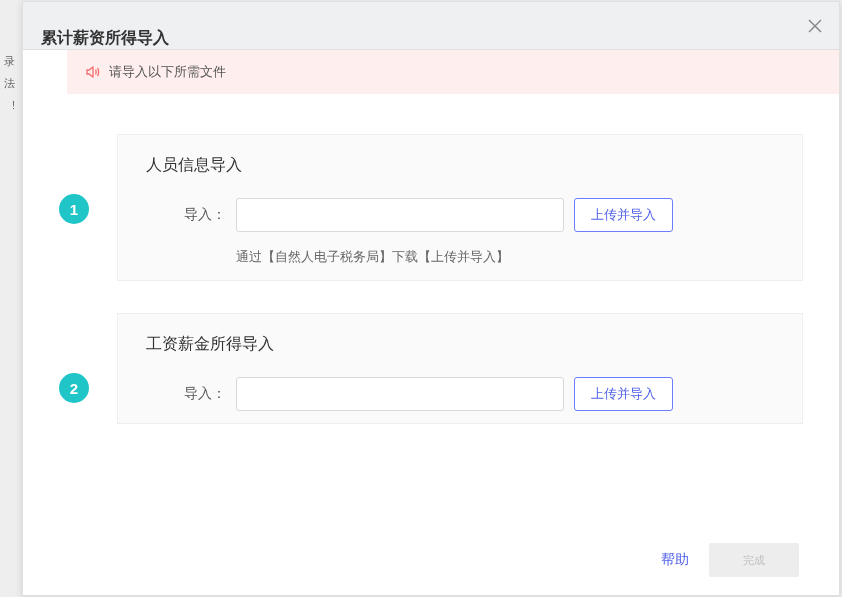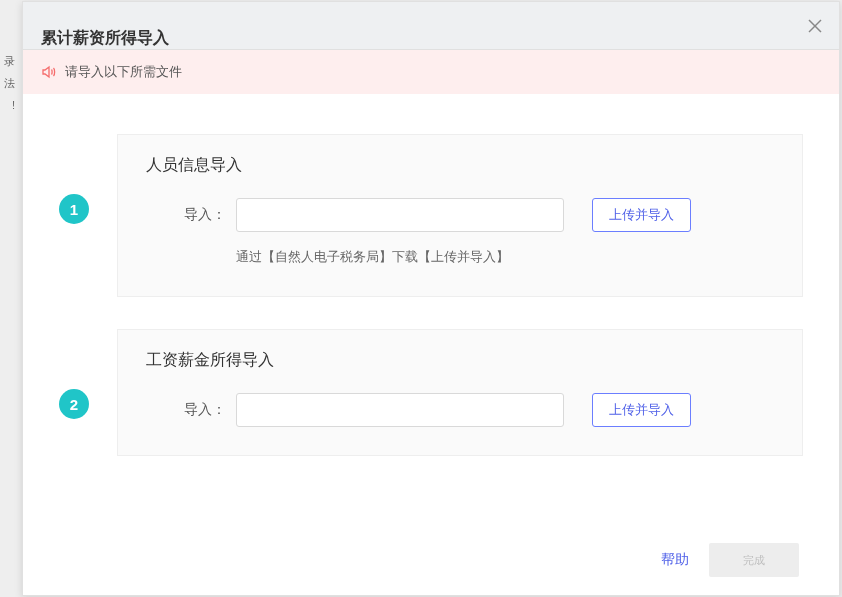--- a/index.html
+++ b/index.html
@@ -64,20 +64,21 @@
       color: #888;
     }
     .close-btn svg { width: 14px; height: 14px; }
     .alert-banner {
       height: 44px;
       background: #feeeee;
       display: flex;
       align-items: center;
       padding: 0 18px;
       gap: 8px;
+      margin-left: 44px;
     }
     .alert-icon { width: 16px; height: 16px; color: #f56c6c; flex: none; }
     .alert-text { font-size: 13px; color: #555; }
     .modal-body {
       flex: 1;
       padding: 40px 36px 20px 36px;
       position: relative;
     }
     .step-row {
       display: flex;
@@ -96,21 +97,21 @@
       display: flex;
       align-items: center;
       justify-content: center;
       margin-top: 60px;
       flex: none;
     }
     .step-card {
       flex: 1;
       background: #fafafa;
       border: 1px solid #eeeeee;
-      padding: 20px 28px 28px 28px;
+      padding: 20px 28px 12px 28px;
     }
     .step-title {
       font-size: 16px;
       color: #333;
       margin-bottom: 22px;
     }
     .step-form-row {
       display: flex;
       align-items: center;
       gap: 10px;
@@ -134,21 +135,21 @@
     }
     .upload-btn {
       height: 34px;
       padding: 0 16px;
       border: 1px solid #6b7eff;
       border-radius: 3px;
       background: #fff;
       color: #5061e8;
       font-size: 13px;
       cursor: pointer;
-      margin-left: 18px;
+      margin-left: 0;
     }
     .step-hint {
       font-size: 13px;
       color: #666;
       margin-left: 90px;
       margin-top: 14px;
       line-height: 1.7;
       max-width: 340px;
     }
     .modal-footer {

